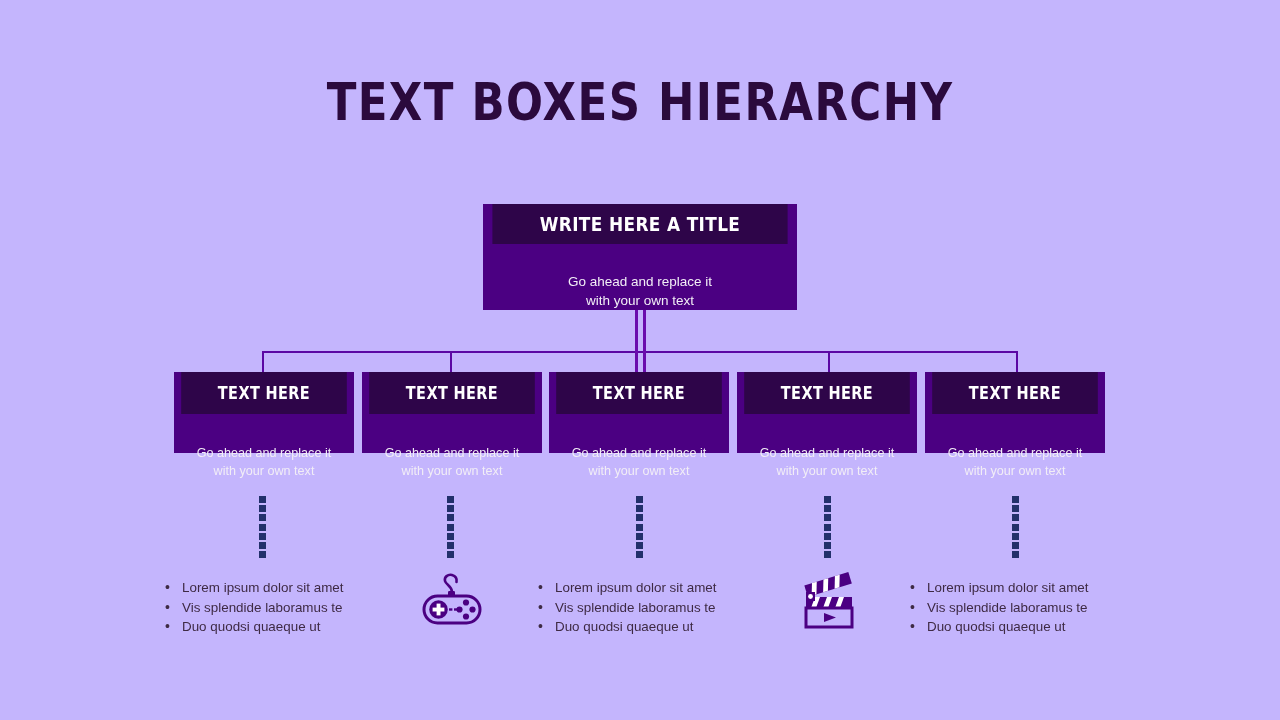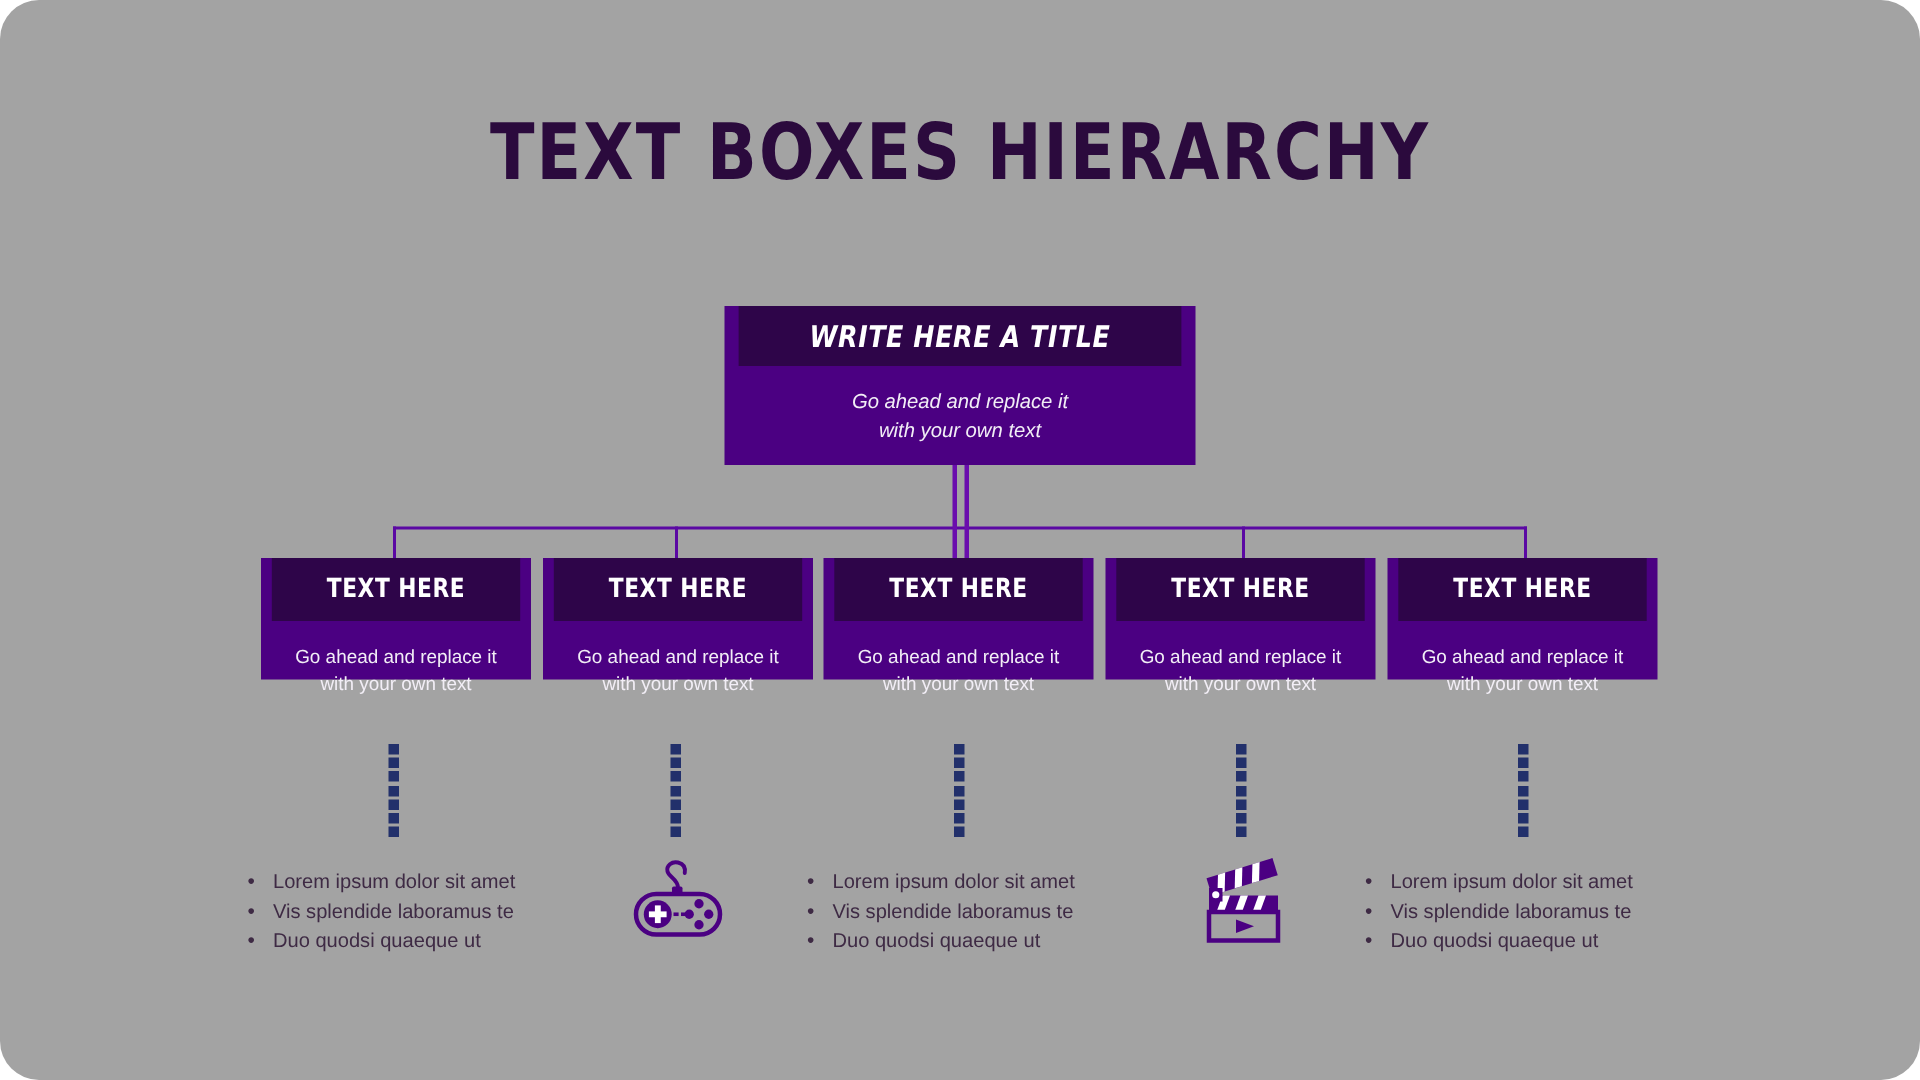--- a/index.html
+++ b/index.html
@@ -9,22 +9,21 @@
     height: 720px;
     background: #ffffff;
     font-family: "Liberation Sans", sans-serif;
     overflow: hidden;
   }
 
   #slide {
     position: relative;
     width: 1280px;
     height: 720px;
-    background: #a3a3a3;
-    border-radius: 26px;
+    background: #c4b5fd;
   }
 
   
   #slide-title {
     position: absolute;
     left: 0;
     top: 72px;
     width: 1280px;
     text-align: center;
     font-family: "DejaVu Sans Condensed", "Liberation Sans Narrow", "Liberation Sans", sans-serif;
@@ -53,33 +52,32 @@
     letter-spacing: 0.4px;
     display: flex;
     align-items: center;
     justify-content: center;
     white-space: nowrap;
   }
   .node-body {
     color: #f2eef6;
     text-align: center;
     display: flex;
-    align-items: center;
+    align-items: flex-end;
     justify-content: center;
     line-height: 1.42;
     padding: 0 0;
   }
 
   
   #root-node {
     left: 483px;
     top: 204px;
     width: 314px;
     height: 106px;
-    font-style: italic;
   }
   #root-node .node-head {
     height: 40px;
     font-size: 20px;
     transform: scaleX(0.94);
   }
   #root-node .node-body {
     height: 66px;
     font-size: 13.5px;
   }

